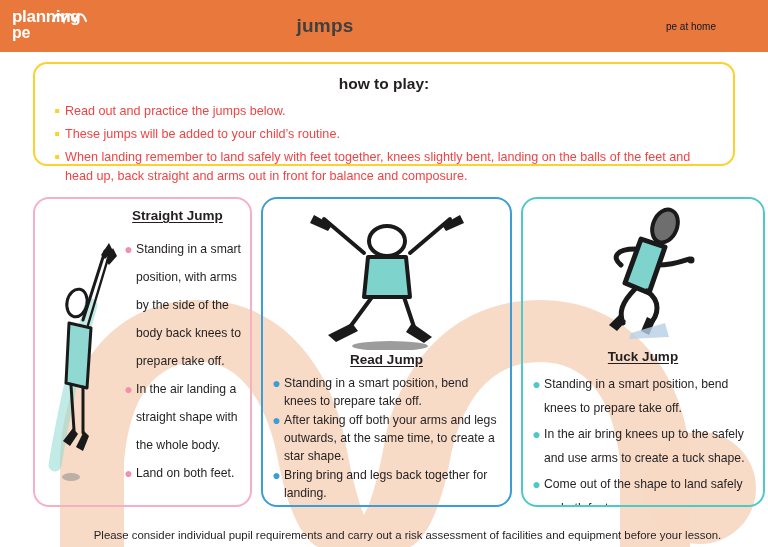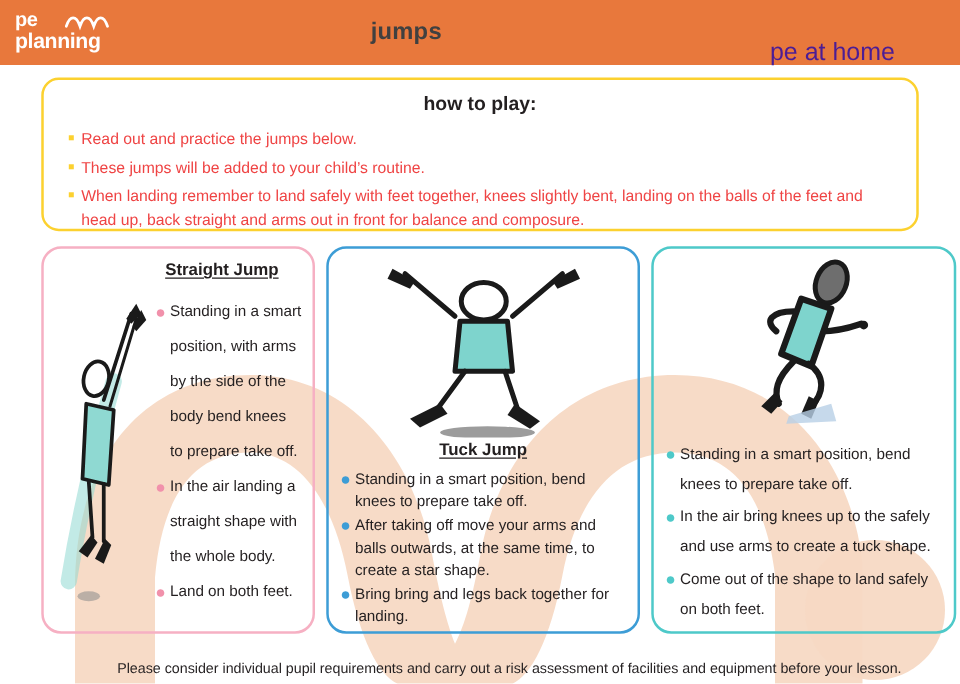--- a/index.html
+++ b/index.html
@@ -63,30 +63,29 @@
     font-size: 19px;
     font-weight: bold;
     letter-spacing: 0.2px;
   }
   .header-right {
     position: absolute;
     right: 52px; top: 0;
     height: 52px;
     display: flex;
     align-items: center;
-    color: #4c1d95;
-    font-size: 20px;
-    margin-top: 16px;
+    color: #0f172a;
+    font-size: 10px;
   }
 
   
   .howto {
     position: absolute;
     left: 33px; top: 62px;
-    width: 702px; height: 123px;
+    width: 702px; height: 104px;
     border: 2px solid #fcd12f;
     border-radius: 14px;
     background: transparent;
     z-index: 3;
   }
   .howto-title {
     text-align: center;
     font-size: 15.5px;
     font-weight: bold;
     color: #231f20;
@@ -214,22 +213,22 @@
              C440 512 425 540 410 547 L318 547 C303 540 288 512 278 460
              C266 398 238 362 200 362 C155 362 130 396 124 462 L124 547 Z" fill="#f7d9c4" opacity="0.95"></path>
     <circle cx="700" cy="488" r="56" fill="#f7d9c4" opacity="0.95"></circle>
   </svg>
 
   <div class="header">
     <div class="logo">
       <svg class="logo-squiggle" viewBox="0 0 40 14">
         <path d="M1 10 C4 1 9 1 12 10 C15 1 20 1 23 10 C26 1 31 1 34 10" fill="none" stroke="#ffffff" stroke-width="2.2" stroke-linecap="round"></path>
       </svg>
+      <div class="logo-text logo-planning">planning</div>
       <div class="logo-text logo-pe">pe</div>
-      <div class="logo-text logo-planning">planning</div>
     </div>
     <div class="header-title">jumps</div>
     <div class="header-right">pe at home</div>
   </div>
 
   <div class="howto">
     <div class="howto-title">how to play:</div>
     <div class="howto-list">
       <div class="howto-li">
         <span class="howto-bullet">▪</span>
@@ -268,21 +267,21 @@
 
         <path d="M30 203 L20 216 L27 221 L35 209 Z" fill="#1a1a1a"></path>
         <path d="M41 206 L33 222 L40 226 L46 211 Z" fill="#1a1a1a"></path>
 
         <ellipse cx="28" cy="252" rx="9" ry="4" fill="#8a8a8a" opacity="0.55"></ellipse>
       </svg>
 
       <div class="bullets c1-bullets">
         <div class="bullet-row">
           <span class="bullet-dot">●</span>
-          <span class="bullet-text">Standing in a smart position, with arms by the side of the body bend knees to prepare take off.</span>
+          <span class="bullet-text">Standing in a smart position, with arms by the side of the body back knees to prepare take off.</span>
         </div>
         <div class="bullet-row">
           <span class="bullet-dot">●</span>
           <span class="bullet-text">In the air landing a straight shape with the whole body.</span>
         </div>
         <div class="bullet-row">
           <span class="bullet-dot">●</span>
           <span class="bullet-text">Land on both feet.</span>
         </div>
       </div>
@@ -302,29 +301,29 @@
       <path d="M66 52 L104 52 L108 92 L62 92 Z" fill="#7ed4cd" stroke="#1a1a1a" stroke-width="4" stroke-linejoin="round"></path>
 
       <path d="M70 92 L48 122" stroke="#1a1a1a" stroke-width="4" fill="none" stroke-linecap="round"></path>
       <path d="M102 92 L112 122" stroke="#1a1a1a" stroke-width="4" fill="none" stroke-linecap="round"></path>
 
       <path d="M50 118 L26 130 L34 137 L56 126 Z" fill="#1a1a1a"></path>
       <path d="M110 118 L130 132 L122 138 L104 127 Z" fill="#1a1a1a"></path>
 
       <ellipse cx="88" cy="141" rx="38" ry="5" fill="#5a5a5a" opacity="0.6"></ellipse>
     </svg>
-    <div class="card-title c2-title">Tuck Jump</div>
+    <div class="card-title c2-title">Read Jump</div>
     <div class="bullets c2-bullets">
       <div class="bullet-row">
         <span class="bullet-dot">●</span>
         <span class="bullet-text">Standing in a smart position, bend knees to prepare take off.</span>
       </div>
       <div class="bullet-row">
         <span class="bullet-dot">●</span>
-        <span class="bullet-text">After taking off move your arms and balls outwards, at the same time, to create a star shape.</span>
+        <span class="bullet-text">After taking off both your arms and legs outwards, at the same time, to create a star shape.</span>
       </div>
       <div class="bullet-row">
         <span class="bullet-dot">●</span>
         <span class="bullet-text">Bring bring and legs back together for landing.</span>
       </div>
       <div class="bullet-row">
         <span class="bullet-dot">●</span>
         <span class="bullet-text">Land on both feet.</span>
       </div>
     </div>
@@ -343,20 +342,21 @@
       <path d="M68 36 L92 44 L76 90 L52 80 Z" fill="#7ed4cd" stroke="#1a1a1a" stroke-width="5" stroke-linejoin="round"></path>
 
       <path d="M62 86 C48 100 46 110 50 120" stroke="#1a1a1a" stroke-width="5" fill="none" stroke-linecap="round"></path>
       <path d="M74 88 C88 98 86 112 76 122" stroke="#1a1a1a" stroke-width="5" fill="none" stroke-linecap="round"></path>
 
       <path d="M46 112 L36 122 L44 128 L53 118 Z" fill="#1a1a1a"></path>
       <path d="M74 114 L68 128 L76 132 L82 118 Z" fill="#1a1a1a"></path>
 
       <path d="M58 130 L92 120 L96 134 L56 136 Z" fill="#b8cfe6" opacity="0.8"></path>
     </svg>
+    <div class="card-title c3-title">Tuck Jump</div>
     <div class="bullets c3-bullets">
       <div class="bullet-row">
         <span class="bullet-dot">●</span>
         <span class="bullet-text">Standing in a smart position, bend knees to prepare take off.</span>
       </div>
       <div class="bullet-row">
         <span class="bullet-dot">●</span>
         <span class="bullet-text">In the air bring knees up to the safely and use arms to create a tuck shape.</span>
       </div>
       <div class="bullet-row">

